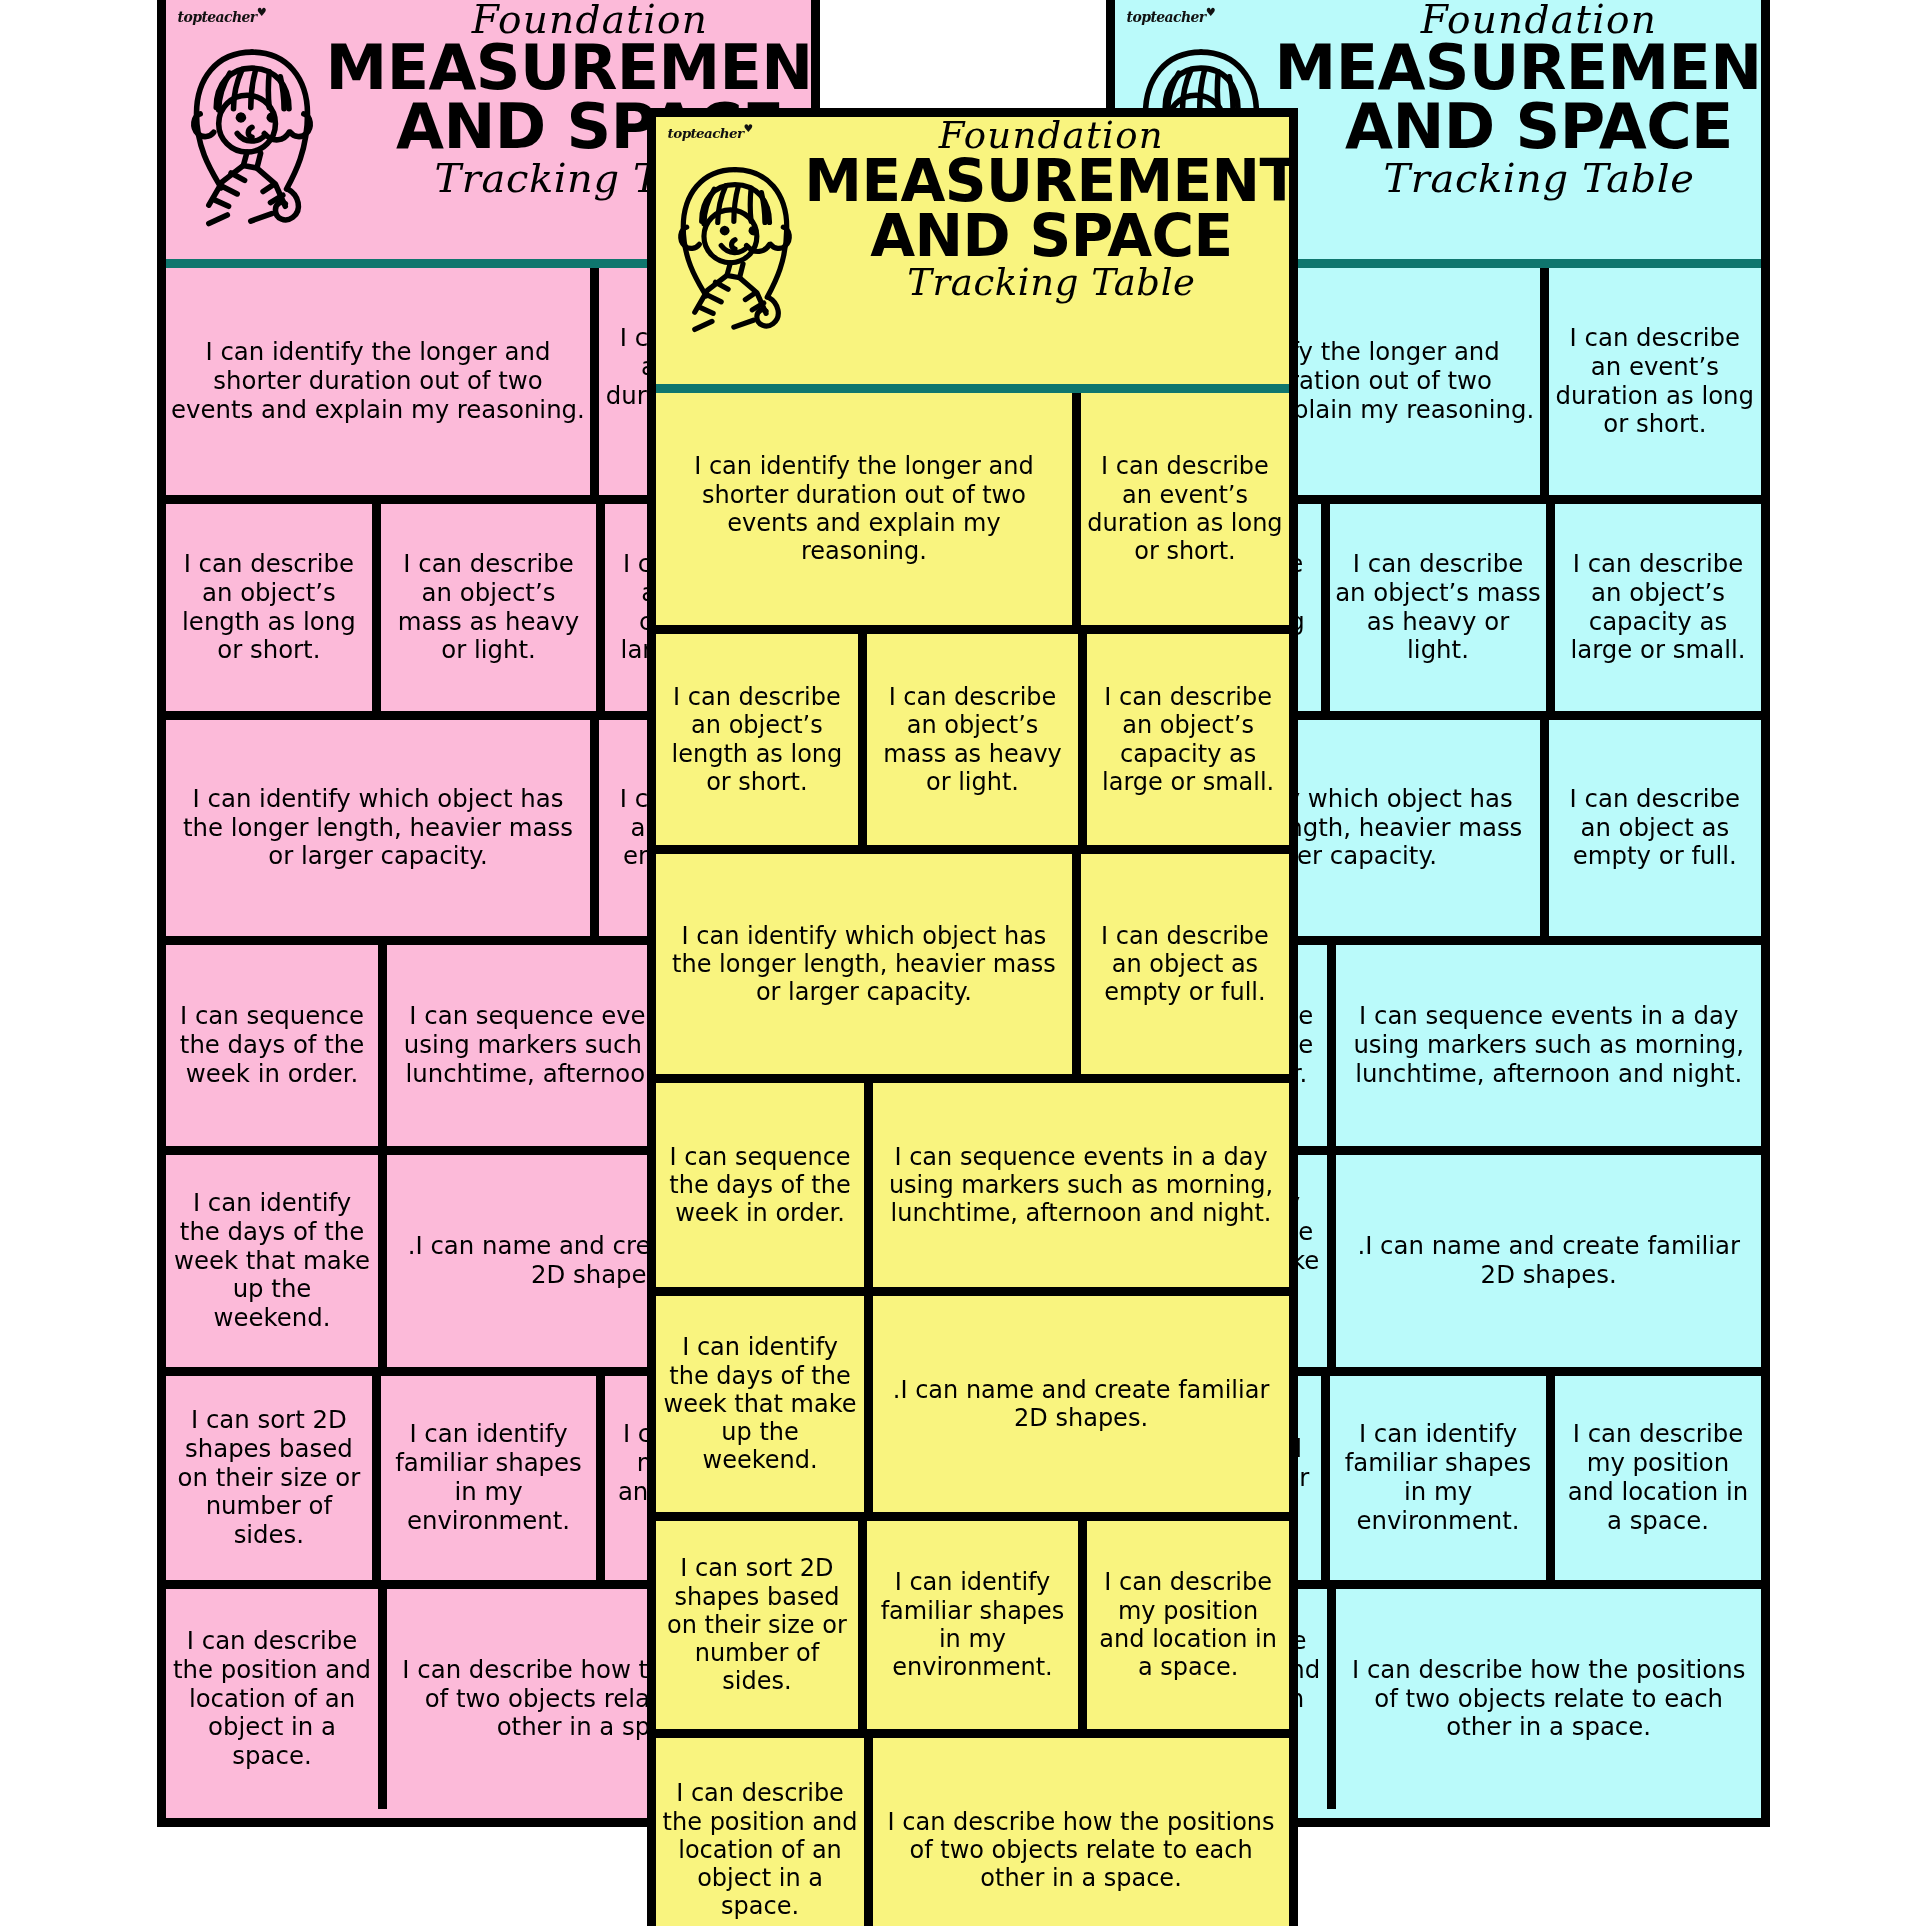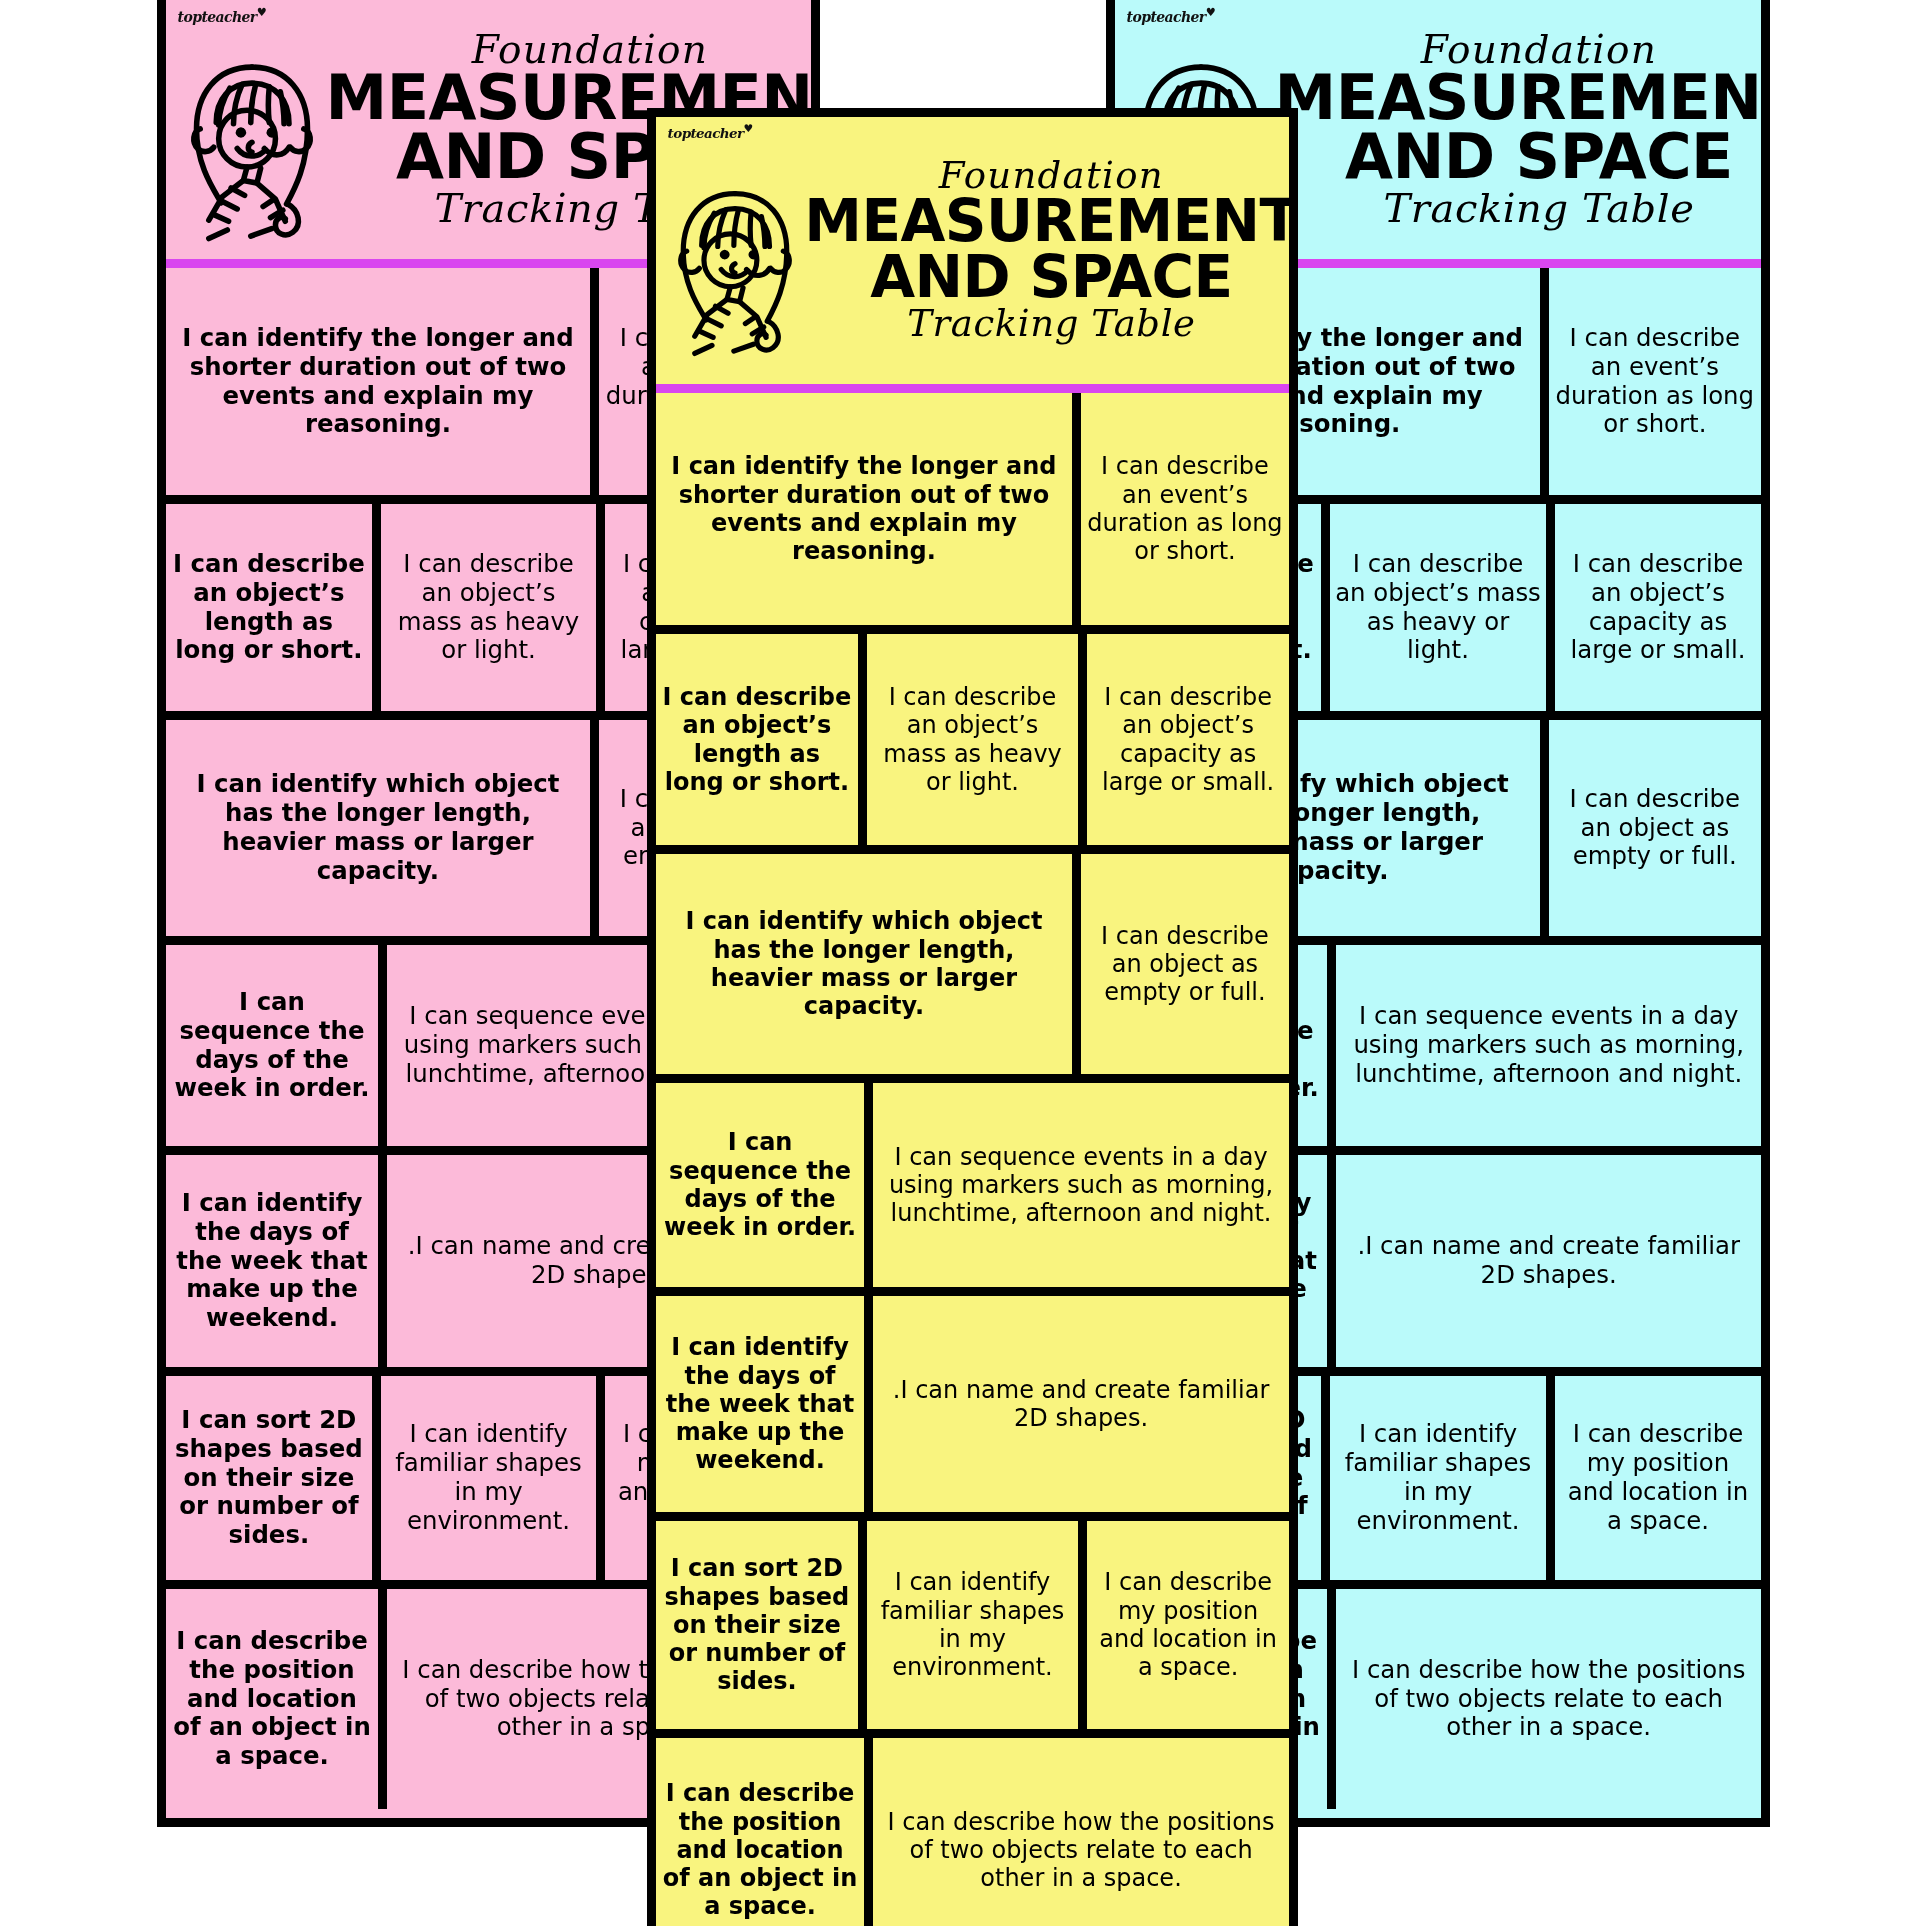--- a/index.html
+++ b/index.html
@@ -5,22 +5,22 @@
   html,body{margin:0;padding:0;background:#ffffff;}
   body{width:1926px;height:1926px;position:relative;overflow:hidden;
        font-family:"DejaVu Sans", sans-serif;}
 
   .card{position:absolute;box-sizing:border-box;border:9px solid #000;background:#fff;}
   .card.pink  {background:#FCBAD9;}
   .card.yellow{background:#F9F47F;}
   .card.blue  {background:#BAFAFA;}
 
   
-  .hdr{position:relative;box-sizing:border-box;border-bottom:9px solid #d946ef;
-       display:flex;align-items:center;overflow:hidden;}
+  .hdr{position:relative;box-sizing:border-box;border-bottom:9px solid #0f766e;
+       display:flex;align-items:flex-start;overflow:hidden;}
   .logo{position:absolute;left:11.6px;top:5.1px;font-family:"DejaVu Serif",serif;
         font-style:italic;font-weight:700;letter-spacing:-0.6px;color:#111;white-space:nowrap;}
   .logo .heart{font-style:normal;font-size:.8em;vertical-align:super;}
   .mascot{flex:0 0 auto;position:relative;}
   .mascot svg{display:block;}
   .titles{flex:1 1 auto;display:flex;flex-direction:column;align-items:center;
           justify-content:center;text-align:center;padding-right:6.4px;}
   .t-found{font-family:"DejaVu Sans",sans-serif;font-weight:400;color:#000;
            letter-spacing:1.3px;line-height:1;}
   .t-main{font-family:"DejaVu Sans",sans-serif;font-weight:700;color:#000;
@@ -29,21 +29,21 @@
            letter-spacing:0.6px;line-height:1.05;}
   .script{font-family:"DejaVu Serif",serif;font-style:italic;font-weight:400;}
 
   
   .tbl{display:flex;flex-direction:column;}
   .row{display:flex;border-top:9px solid #000;}
   .row:first-child{border-top:0;}
   .cell{box-sizing:border-box;display:flex;align-items:center;justify-content:center;
         text-align:center;color:#000;border-left:9px solid #000;
         padding:6.4px 5.1px;overflow:hidden;}
-  .cell:first-child{border-left:0;font-weight:bold;}
+  .cell:first-child{border-left:0;}
   .cell span{display:block;width:100%;}
 
   
   #card-pink  {left:157px;  top:-9px;  width:663px; height:1836px; z-index:1;}
   #card-blue  {left:1106px; top:-9px;  width:664px; height:1836px; z-index:2;}
   #card-yellow{left:647px; top:108px;  width:651px; height:1862px; z-index:3;}
 </style>
 </head>
 <body>
 

